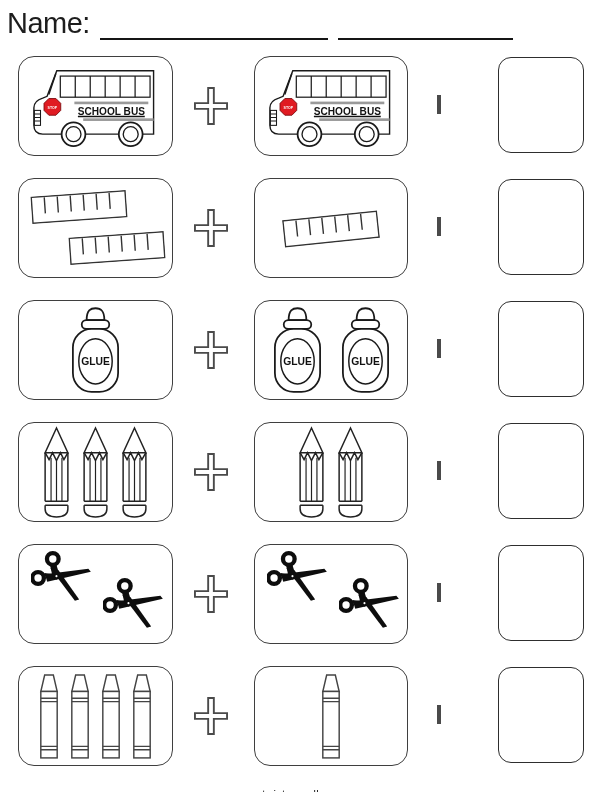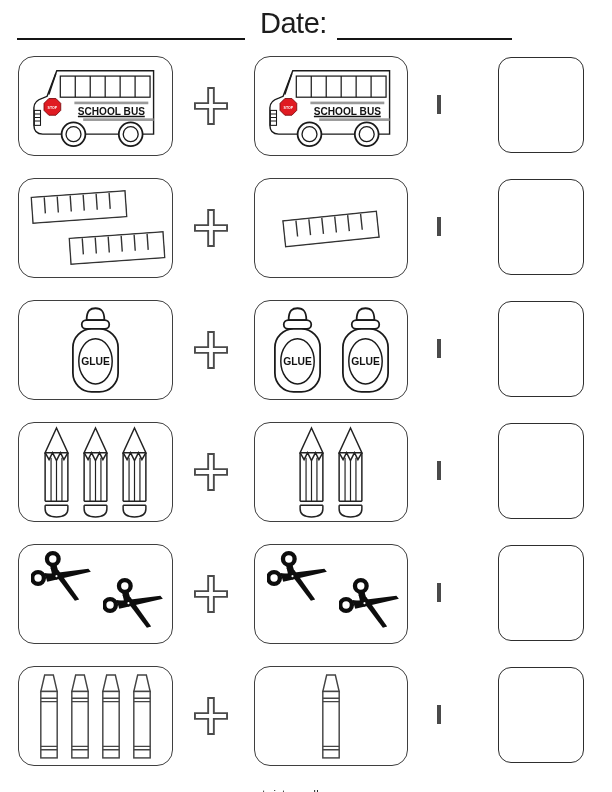--- a/index.html
+++ b/index.html
@@ -127,22 +127,22 @@
       <g fill="#fff" stroke="#444" stroke-width="1.5">
         <path d="M 9,2 L 18,2 L 22,19 L 5,19 Z"></path>
         <rect x="5" y="19" width="17" height="69"></rect>
       </g>
       <path d="M5,26 H22 M5,29.5 H22 M5,76 H22 M5,79.5 H22" stroke="#444" stroke-width="1.4"></path>
     </symbol>
   </defs>
 </svg>
 
 <div class="header">
+  <span class="lbl">Name:</span>
   <span class="fill-line line-name"></span>
-  <span class="lbl lbl-date">Date:</span>
   <span class="fill-line line-date"></span>
 </div>
 
 <div class="sheet" id="sheet">
   <div class="row">
     <div class="box box-left item-school-bus count-1">
         <span class="art art-school-bus">
           <svg>
             <use href="#sym-school-bus"></use>
           </svg>

